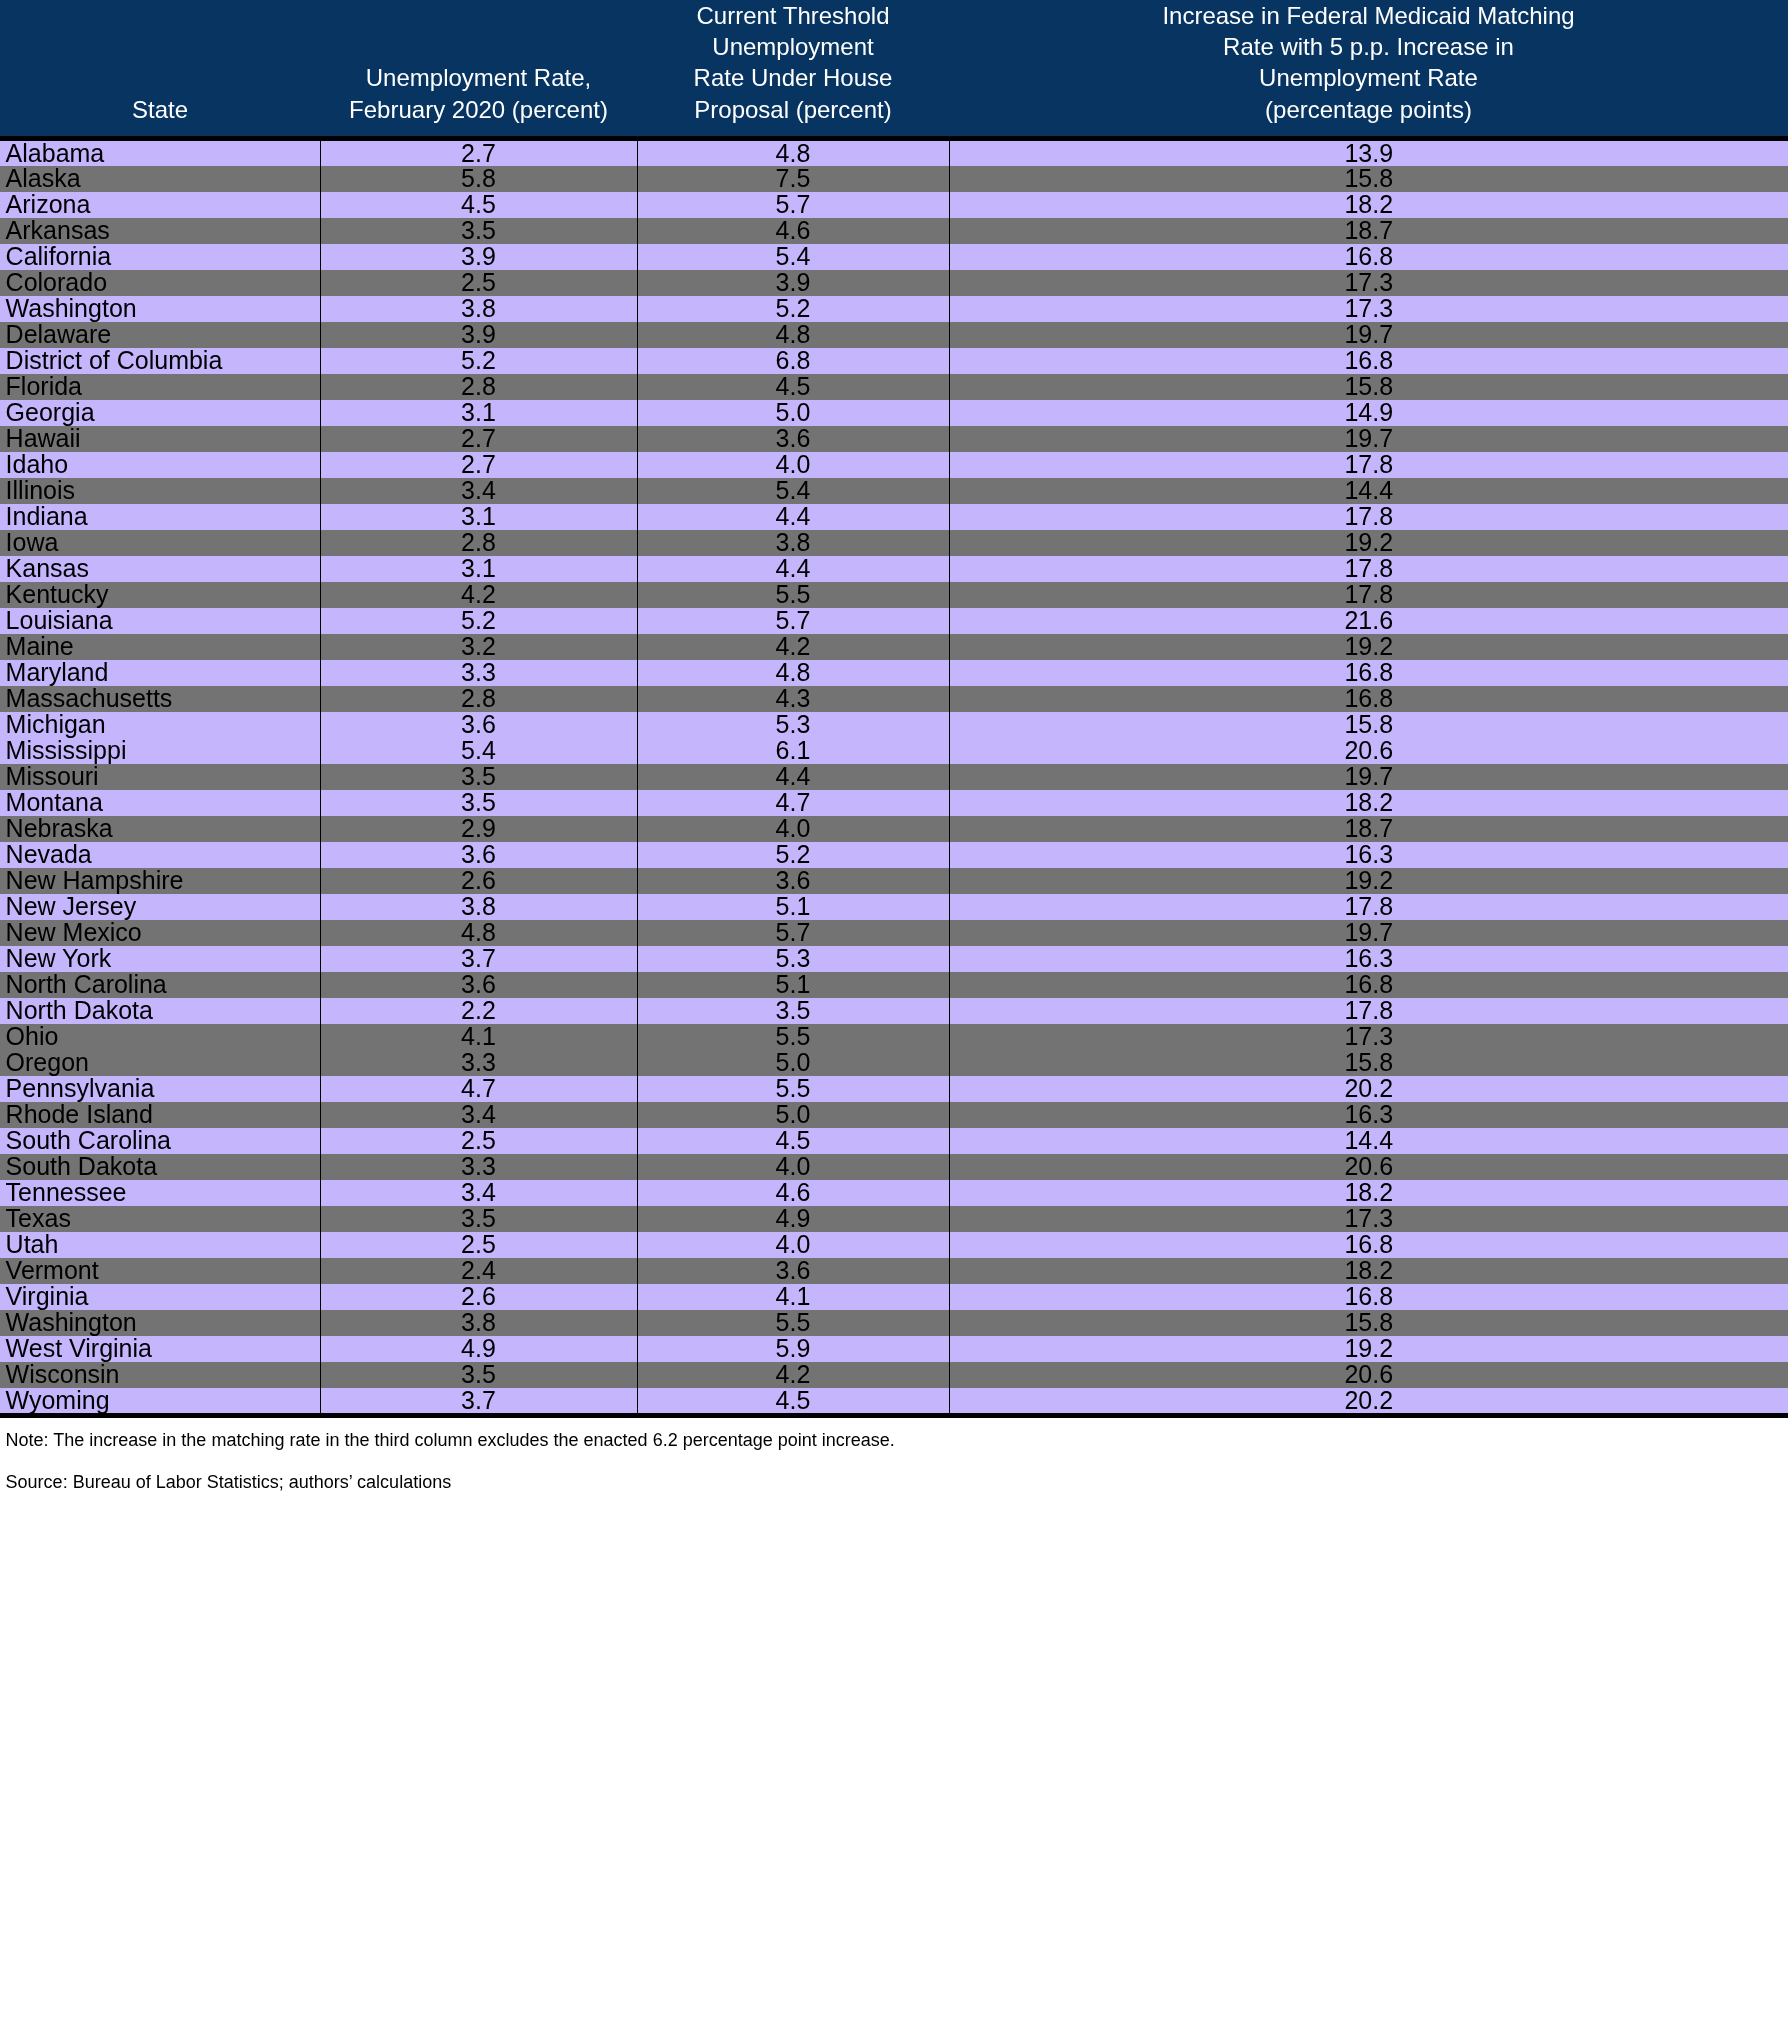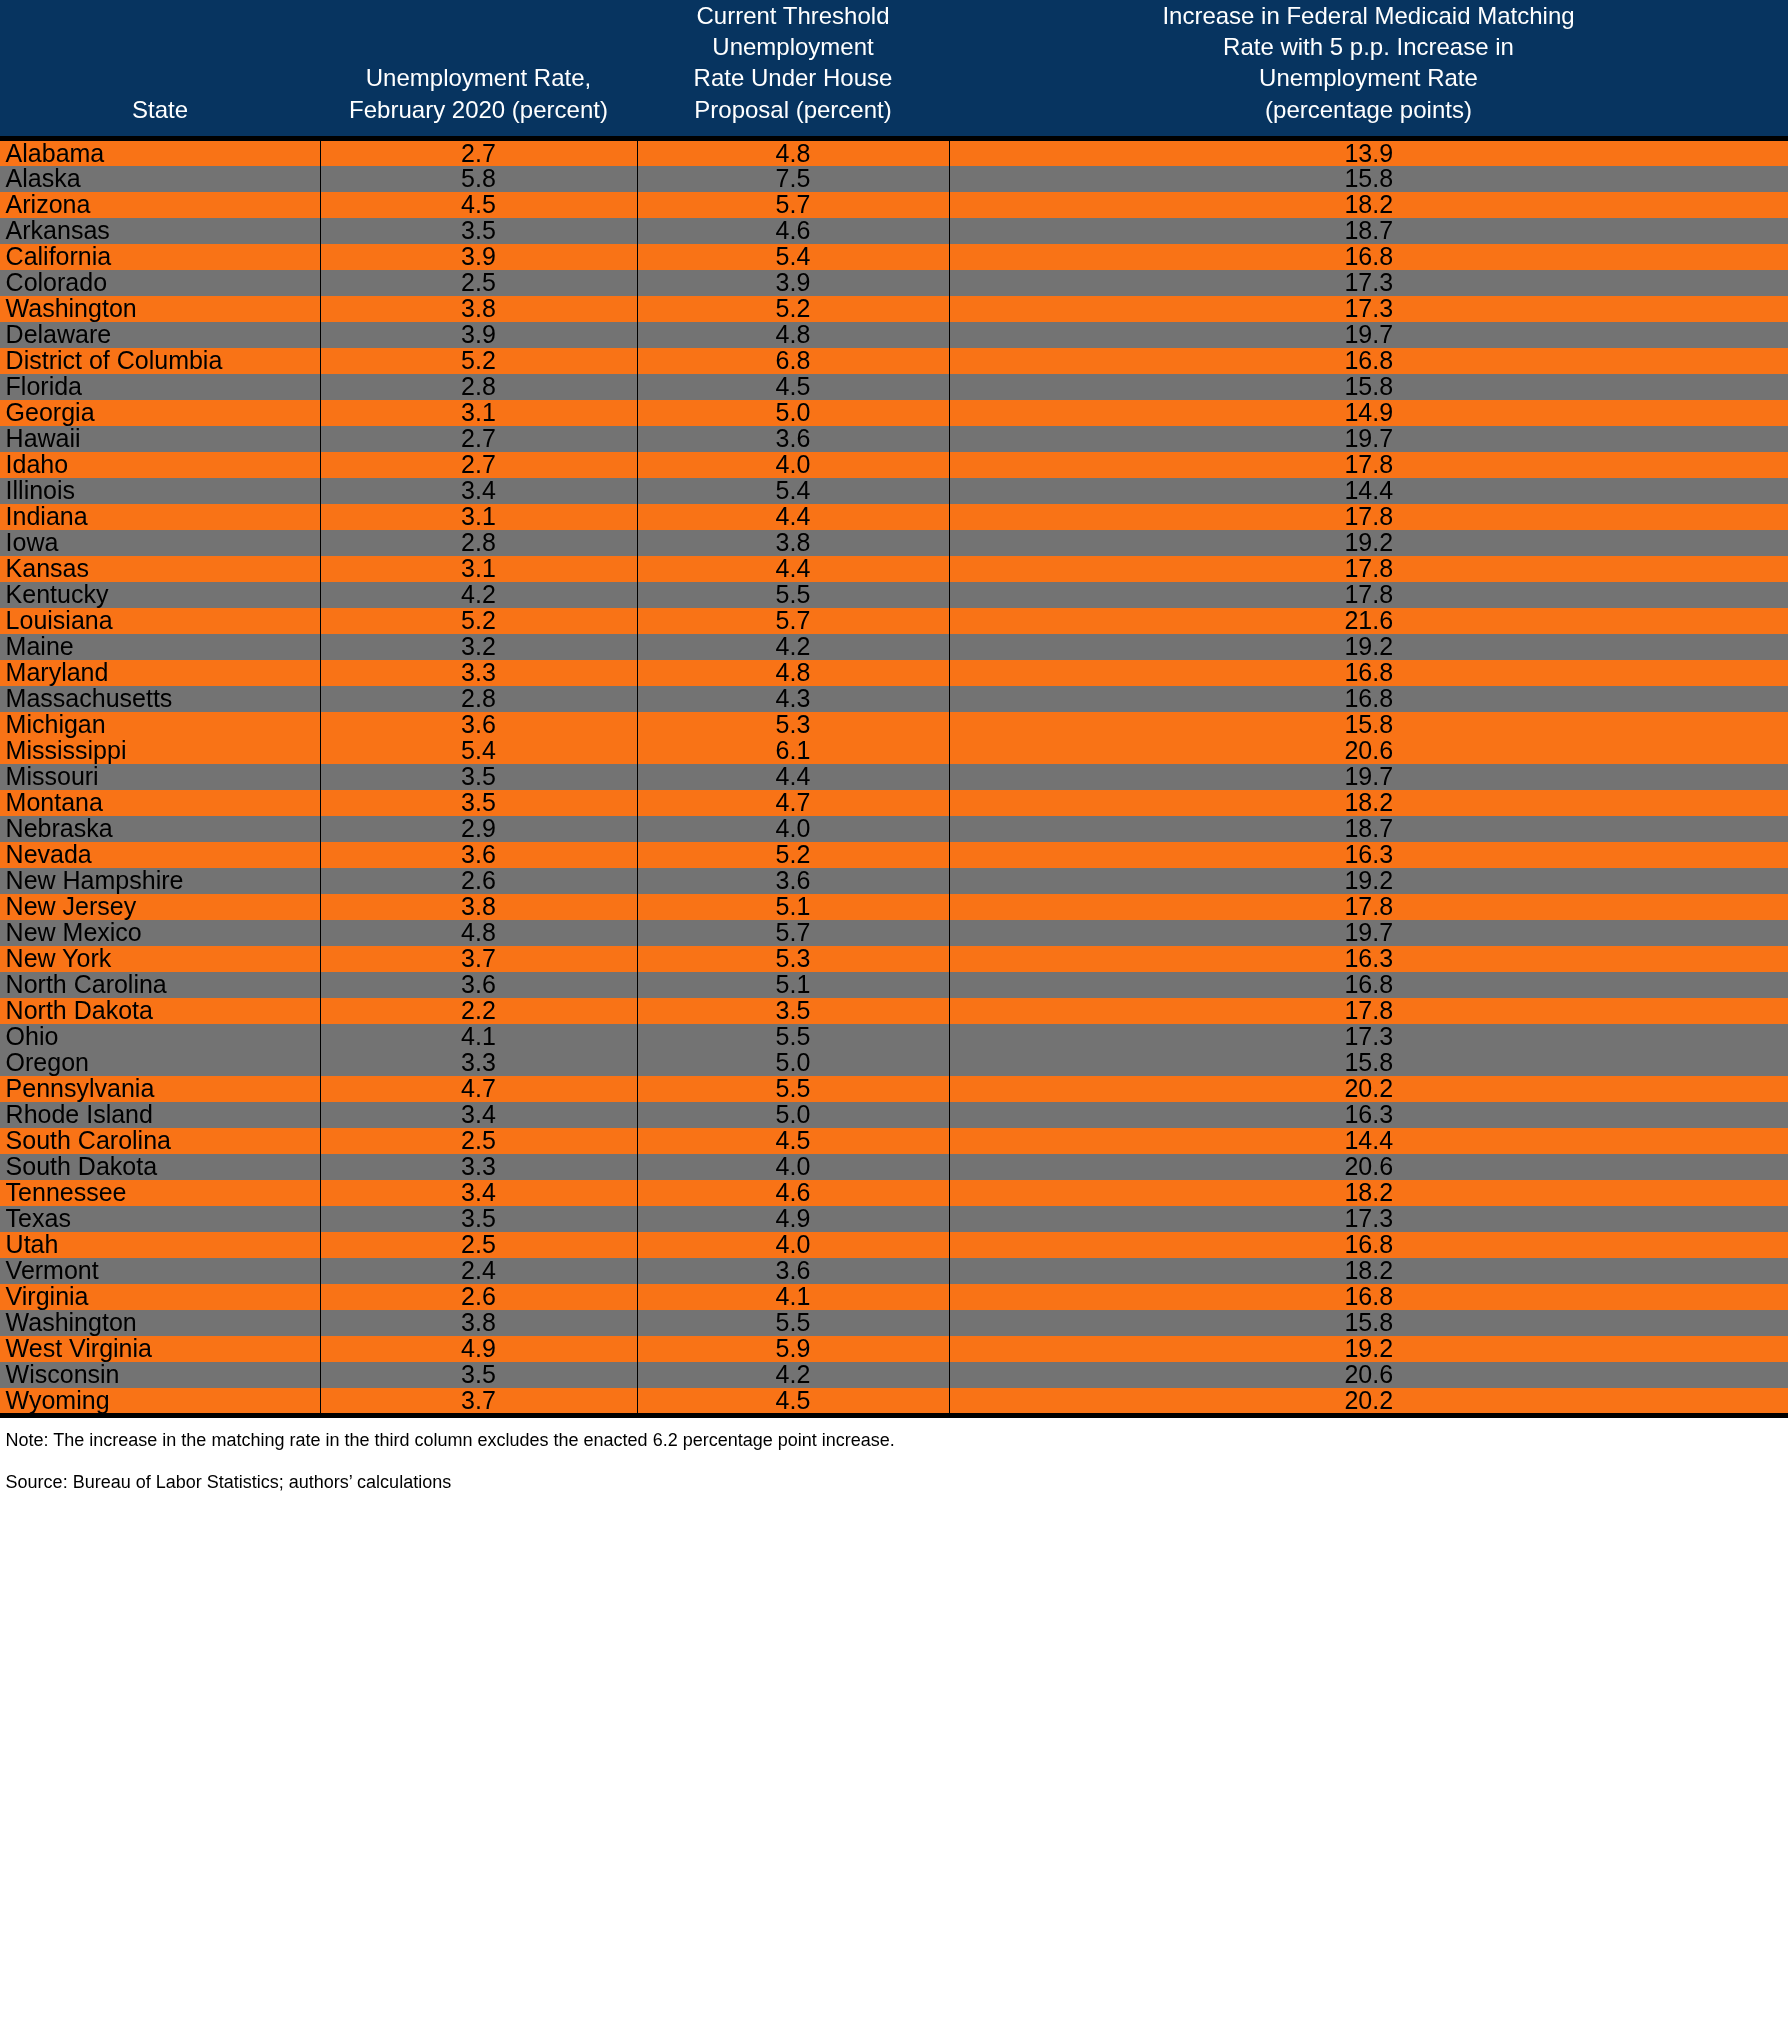--- a/index.html
+++ b/index.html
@@ -57,21 +57,21 @@
   
   tbody td {
     font-size: 25px;
     line-height: 1.0;
     height: 26px;
     padding: 0;
     box-sizing: border-box;
     vertical-align: middle;
     border: none;
   }
-  tbody tr.row-odd  { background: #f97316; }
+  tbody tr.row-odd  { background: #c4b5fd; }
   tbody tr.row-even { background: #737373; }
 
   td.state-cell {
     text-align: left;
     padding-left: 5.6px;
     border-right: 1.9px solid #000000;
   }
   td.num-cell {
     text-align: center;
   }

